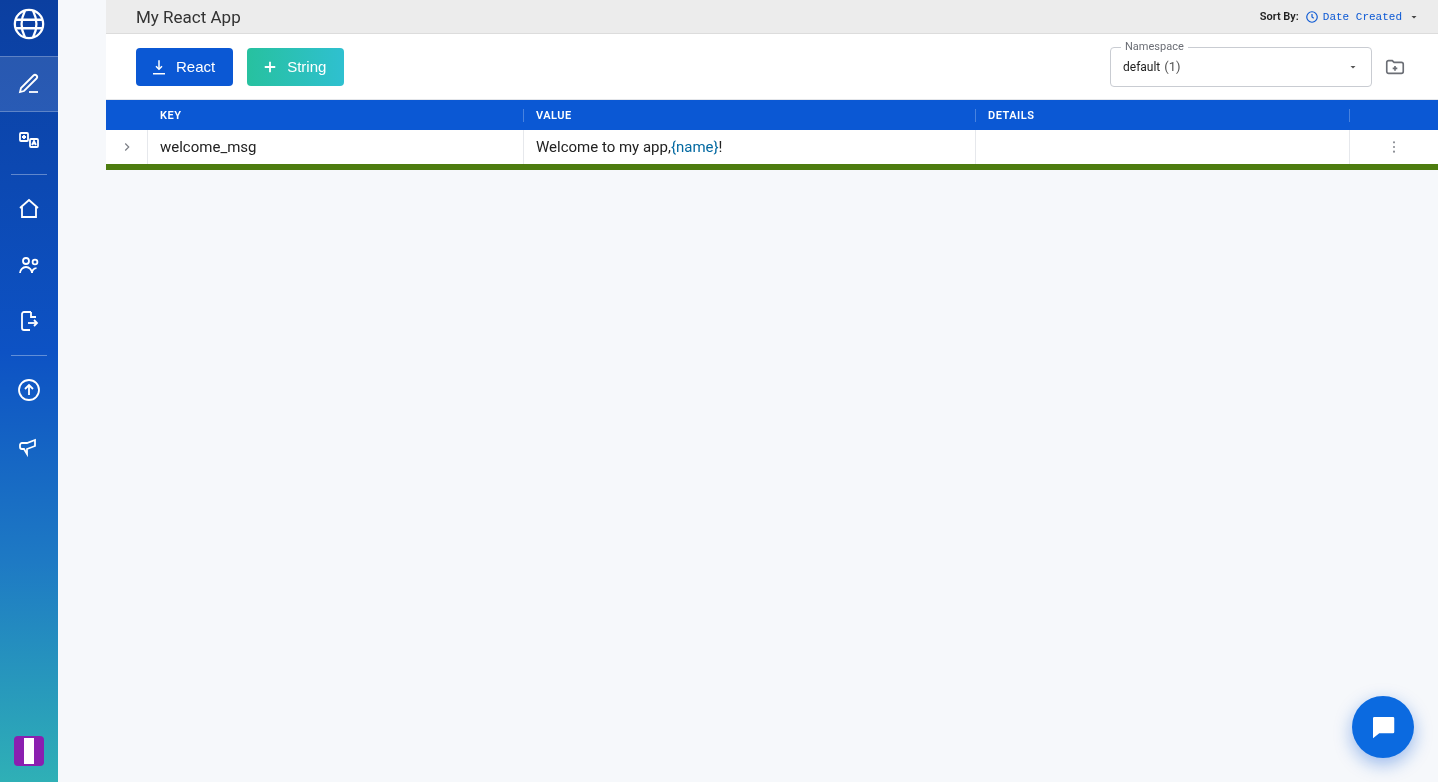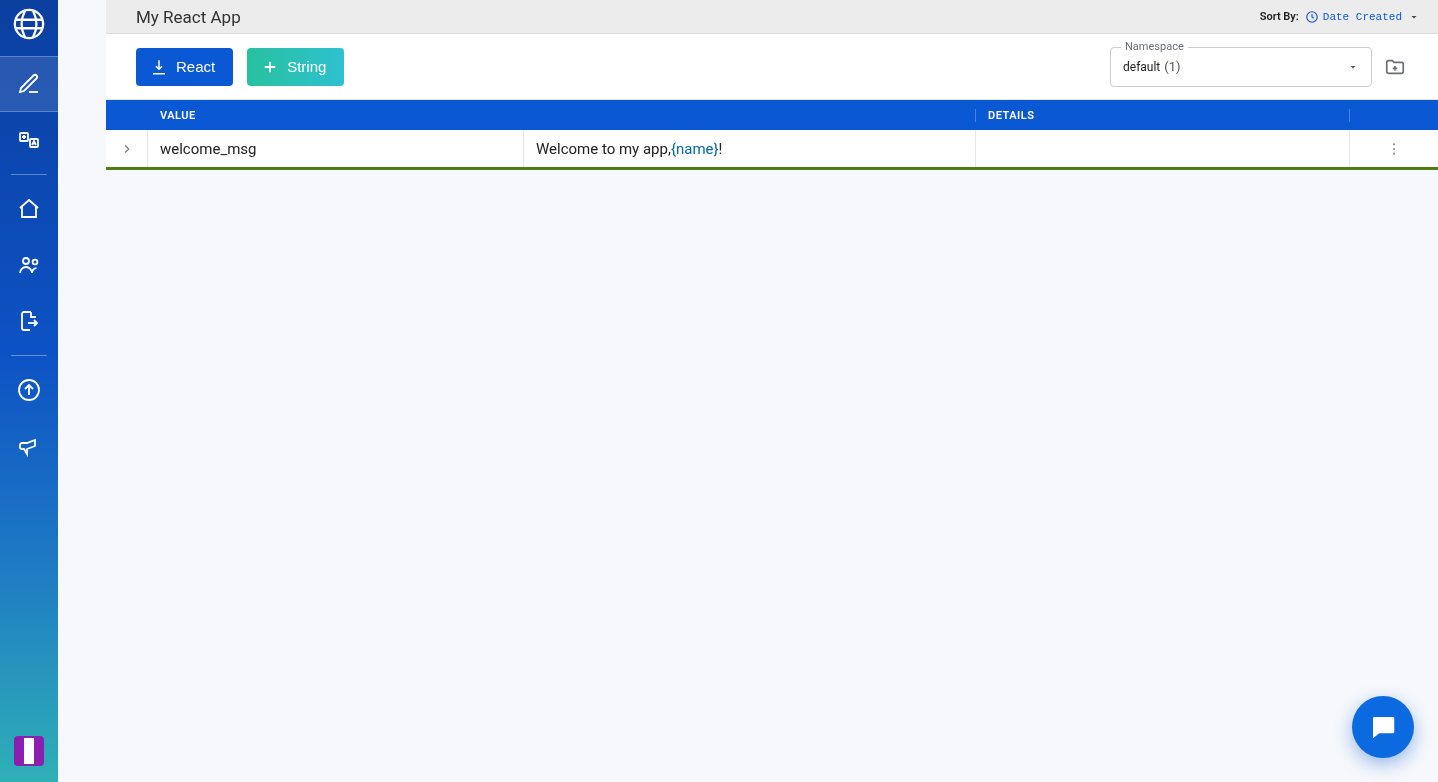--- a/index.html
+++ b/index.html
@@ -115,21 +115,21 @@
   }
   .col-expander { width: 42px; border-right: 1px solid rgba(255,255,255,0.25); }
   .col-key     { width: 376px; padding-left: 12px; border-right: 1px solid rgba(255,255,255,0.25); }
   .col-value   { flex: 1; padding-left: 12px; border-right: 1px solid rgba(255,255,255,0.25); }
   .col-details { width: 374px; padding-left: 12px; border-right: 1px solid rgba(255,255,255,0.25); }
   .col-actions { width: 88px; }
 
   .trow {
     height: 40px;
     background:#fff;
-    border-bottom: 3px solid #4d7c0f;
+    border-bottom: 6px solid #4d7c0f;
     display:flex; align-items:center;
     font-size: 15px; color:#222;
   }
   .trow > div { height:100%; display:flex; align-items:center; }
   .trow .col-expander { justify-content:center; color:#7b7e85; cursor:pointer; border-right:1px solid #e6e8ec; }
   .trow .col-key    { padding-left:12px; border-right:1px solid #e6e8ec; }
   .trow .col-value  { padding-left:12px; border-right:1px solid #e6e8ec; }
   .trow .col-details{ padding-left:12px; border-right:1px solid #e6e8ec; }
   .trow .col-actions{ justify-content:center; color:#8b8e95; cursor:pointer; }
   .token { color:#0369a1; }
@@ -269,20 +269,21 @@
         <svg width="22" height="22" viewBox="0 0 24 24" fill="none" stroke="#6b6e75" stroke-width="1.8">
             <path d="M3 7a2 2 0 0 1 2-2h4l2 2h8a2 2 0 0 1 2 2v8a2 2 0 0 1-2 2H5a2 2 0 0 1-2-2Z"></path>
             <path d="M12 11v5M9.5 13.5h5"></path>
           </svg>
       </span>
     </div>
   </div>
 
   <div class="thead">
     <div class="col-expander"></div>
+    <div class="col-key">KEY</div>
     <div class="col-value">VALUE</div>
     <div class="col-details">DETAILS</div>
     <div class="col-actions"></div>
   </div>
 
   <div class="content-area">
     <div class="trow">
       <div class="col-expander">
         <svg width="14" height="14" viewBox="0 0 24 24" fill="none" stroke="#7b7e85" stroke-width="2">
             <path d="M9 6l6 6-6 6"></path>

